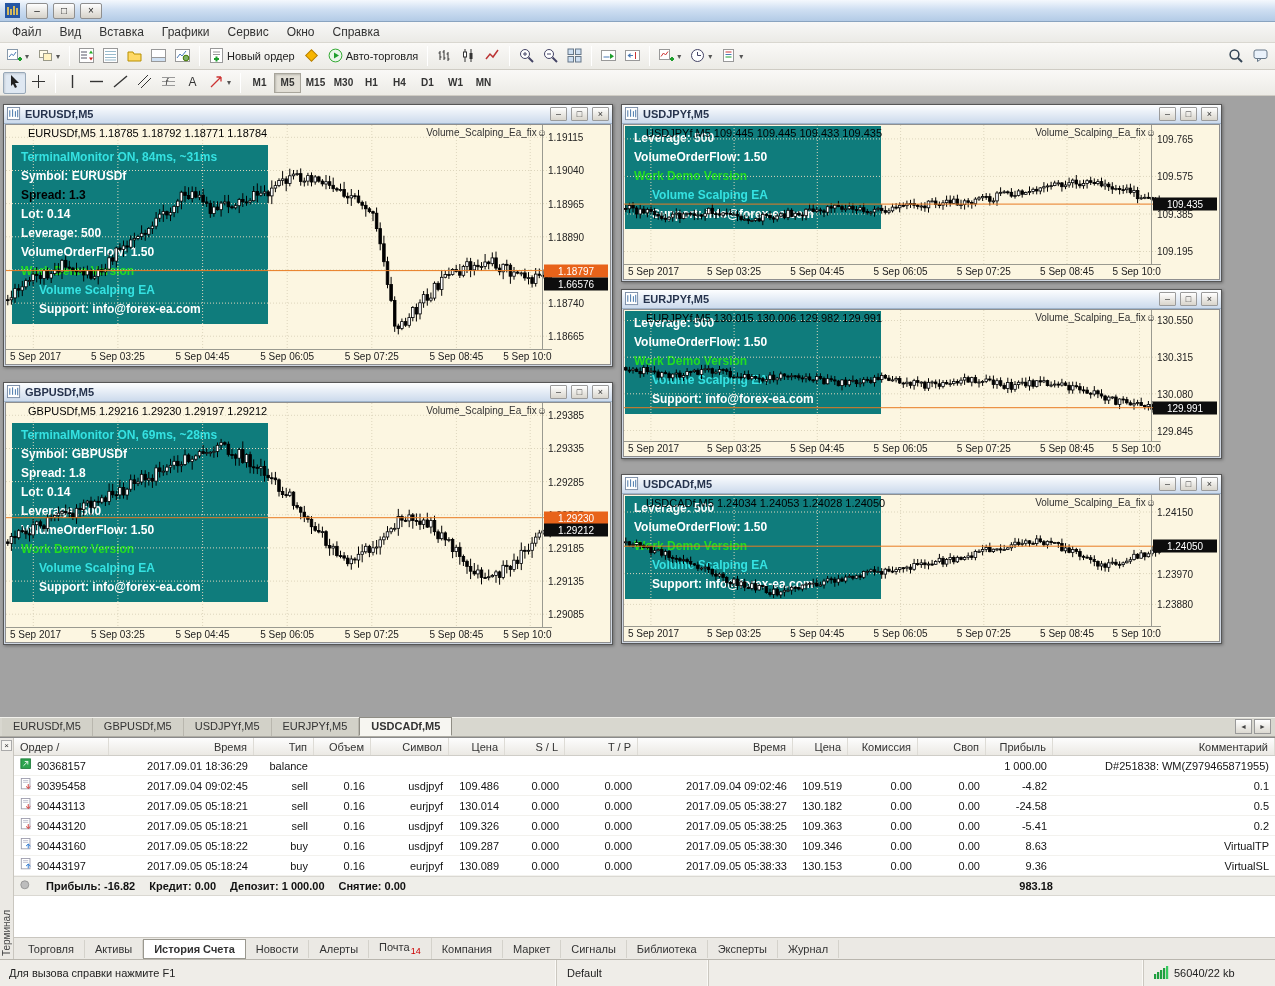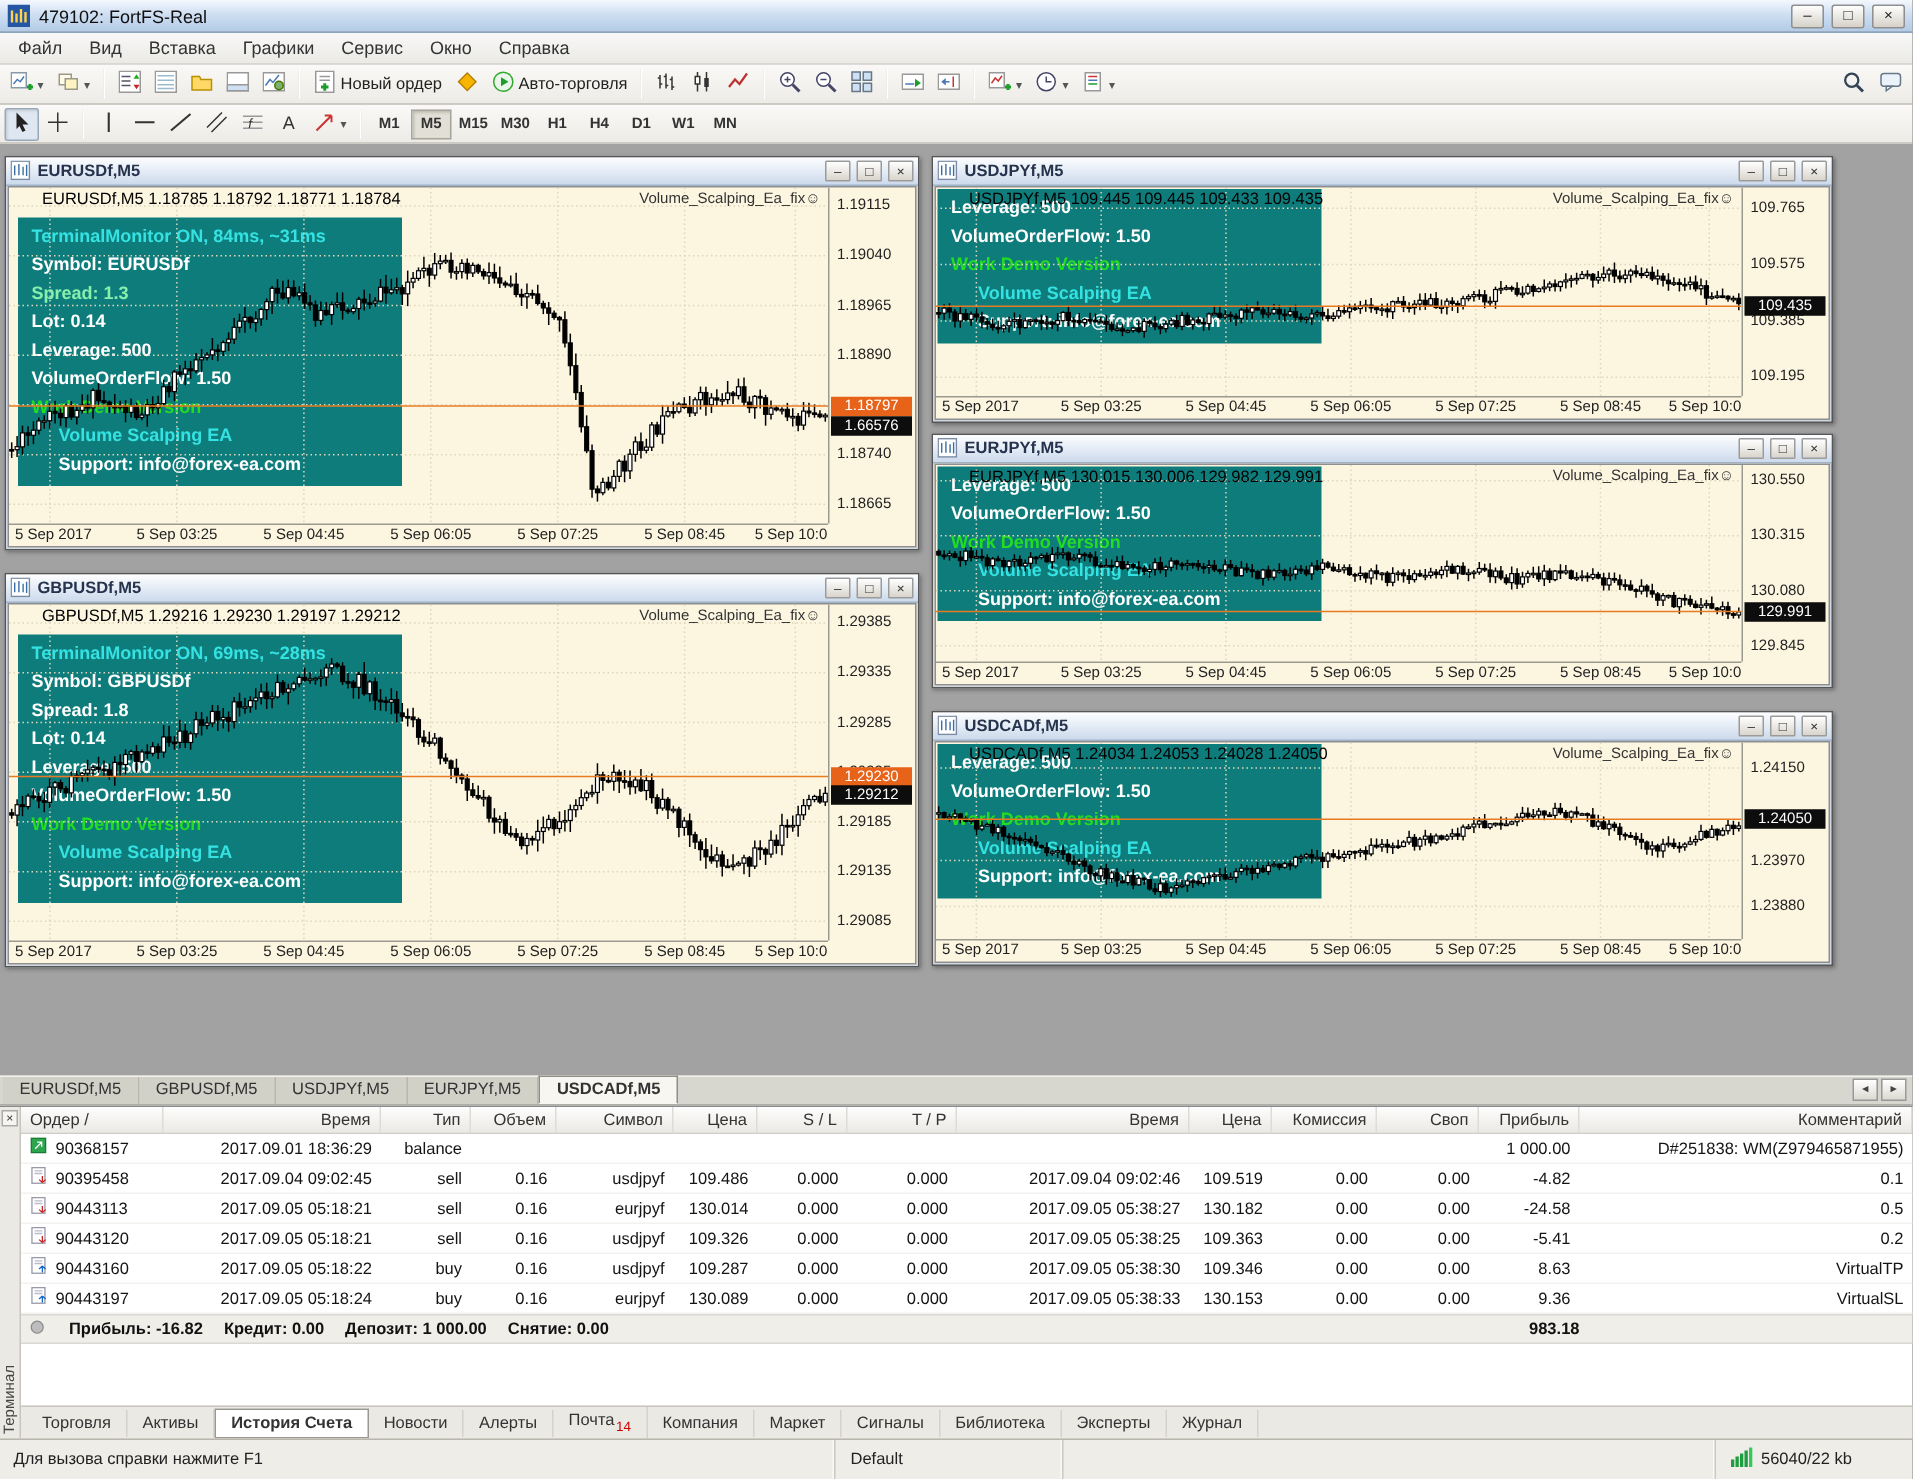--- a/index.html
+++ b/index.html
@@ -39,21 +39,21 @@
   .cwb{width:17px;height:14px;border:1px solid #9b9b9b;border-radius:1px;background:linear-gradient(#fff,#d9d5cc);
     font-size:9px;font-weight:normal;line-height:12px;text-align:center;color:#333;}
   .cw-ico{width:14px;height:14px;display:inline-flex;}
   .cw-body{flex:1;position:relative;margin:0 1px 1px;border:1px solid #8f8f8f;background:#fcf6e1;overflow:hidden;}
   .plot-svg{position:absolute;left:0;top:0;z-index:2;}
   .ea-panel{position:absolute;z-index:1;width:256px;background:#0f7c7c;padding:3px 0 5px;}
   .ea-line{height:19px;line-height:19px;font-size:12px;font-weight:bold;padding-left:9px;white-space:nowrap;}
   .ea-line.indent{padding-left:27px;}
   .ohlc{position:absolute;left:5px;top:2px;z-index:4;font-size:11px;color:#000;white-space:nowrap;margin-left:17px;}
   .ea-badge{position:absolute;right:63px;top:2px;z-index:4;font-size:10px;color:#333;}
-  .price-axis{position:absolute;top:0;right:0;bottom:15px;width:58px;border-left:1px solid #9a9a90;font-size:10px;color:#222;z-index:3;}
+  .price-axis{position:absolute;top:0;right:0;bottom:15px;width:68px;border-left:1px solid #9a9a90;font-size:10px;color:#222;z-index:3;}
   .pa-label{position:absolute;left:5px;transform:translateY(-50%);white-space:nowrap;}
   .price-box{position:absolute;left:1px;right:2px;height:13px;line-height:13px;text-align:center;color:#fff;font-size:10px;transform:translateY(-50%);}
   .price-box.bid{background:#0d0d0d;}
   .price-box.ask{background:#e8631a;}
   .time-axis{position:absolute;left:0;right:58px;bottom:0;height:15px;border-top:1px solid #9a9a90;font-size:10px;color:#222;overflow:hidden;z-index:3;}
   .ta-label{position:absolute;top:1px;transform:translateX(-50%);white-space:nowrap;}
 
   
   .chart-tabs{position:absolute;top:717px;left:0;right:0;height:20px;display:flex;align-items:flex-end;padding-left:2px;
     background:#d8d7cf;border-top:1px solid #f2f1ec;border-bottom:1px solid #aeaca4;}
@@ -98,21 +98,20 @@
 </head>
 <body>
 
 <div class="titlebar">
   <span class="app-icon" id="app-icon">
       <svg width="15" height="15" viewBox="0 0 15 15" xmlns="http://www.w3.org/2000/svg">
         <rect width="15" height="15" fill="#2456a4"></rect>
         <path d="M3 4v8M6 6v6M9 3v9M12 5v7" stroke="#ffd24a" stroke-width="1.6"></path>
       </svg>
     </span>
-  <span class="tb-title">479102: FortFS-Real</span>
   <span class="winbtn">–</span>
   <span class="winbtn">□</span>
   <span class="winbtn">×</span>
 </div>
 
 <div class="menubar" id="menubar">
     <span class="menu-item">Файл</span>
     <span class="menu-item">Вид</span>
     <span class="menu-item">Вставка</span>
     <span class="menu-item">Графики</span>
@@ -359,21 +358,21 @@
         </span>
         <span class="cw-title">EURUSDf,M5</span>
         <span class="cwb">–</span>
         <span class="cwb">□</span>
         <span class="cwb">×</span>
       </div>
       <div class="cw-body">
         <div class="ea-panel" style="top: 20px; left: 6px;">
           <div class="ea-line" style="color: rgb(53, 226, 226);">TerminalMonitor ON, 84ms, ~31ms</div>
           <div class="ea-line" style="color: rgb(255, 255, 255);">Symbol: EURUSDf</div>
-          <div class="ea-line" style="color: #86efac;">Spread: 1.3</div>
+          <div class="ea-line" style="color: #000000;">Spread: 1.3</div>
           <div class="ea-line" style="color: rgb(255, 255, 255);">Lot: 0.14</div>
           <div class="ea-line" style="color: rgb(255, 255, 255);">Leverage: 500</div>
           <div class="ea-line" style="color: rgb(255, 255, 255);">VolumeOrderFlow: 1.50</div>
           <div class="ea-line" style="color: rgb(34, 221, 34);">Work Demo Version</div>
           <div class="ea-line indent" style="color: rgb(53, 226, 226);">Volume Scalping EA</div>
           <div class="ea-line indent" style="color: rgb(255, 255, 255);">Support: info@forex-ea.com</div>
         </div>
         <svg class="plot-svg" width="546" height="224">
           <line x1="0" y1="12.3" x2="546" y2="12.3" stroke="#ddd6bd" stroke-dasharray="1,2"></line>
           <line x1="0" y1="45.5" x2="546" y2="45.5" stroke="#ddd6bd" stroke-dasharray="1,2"></line>

